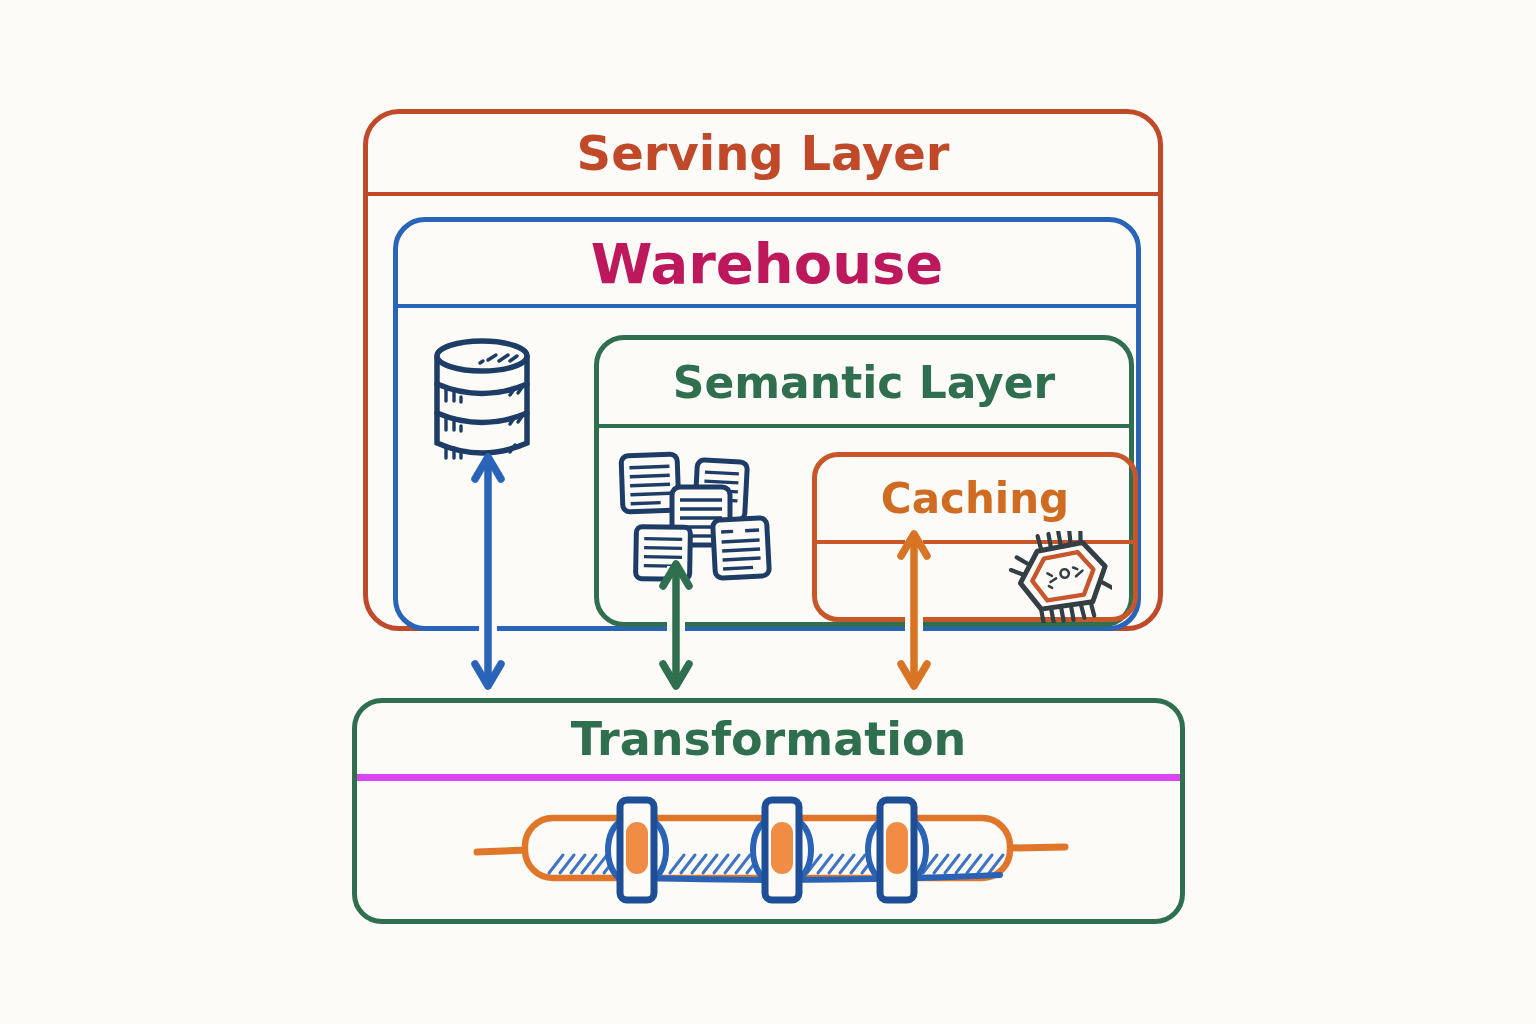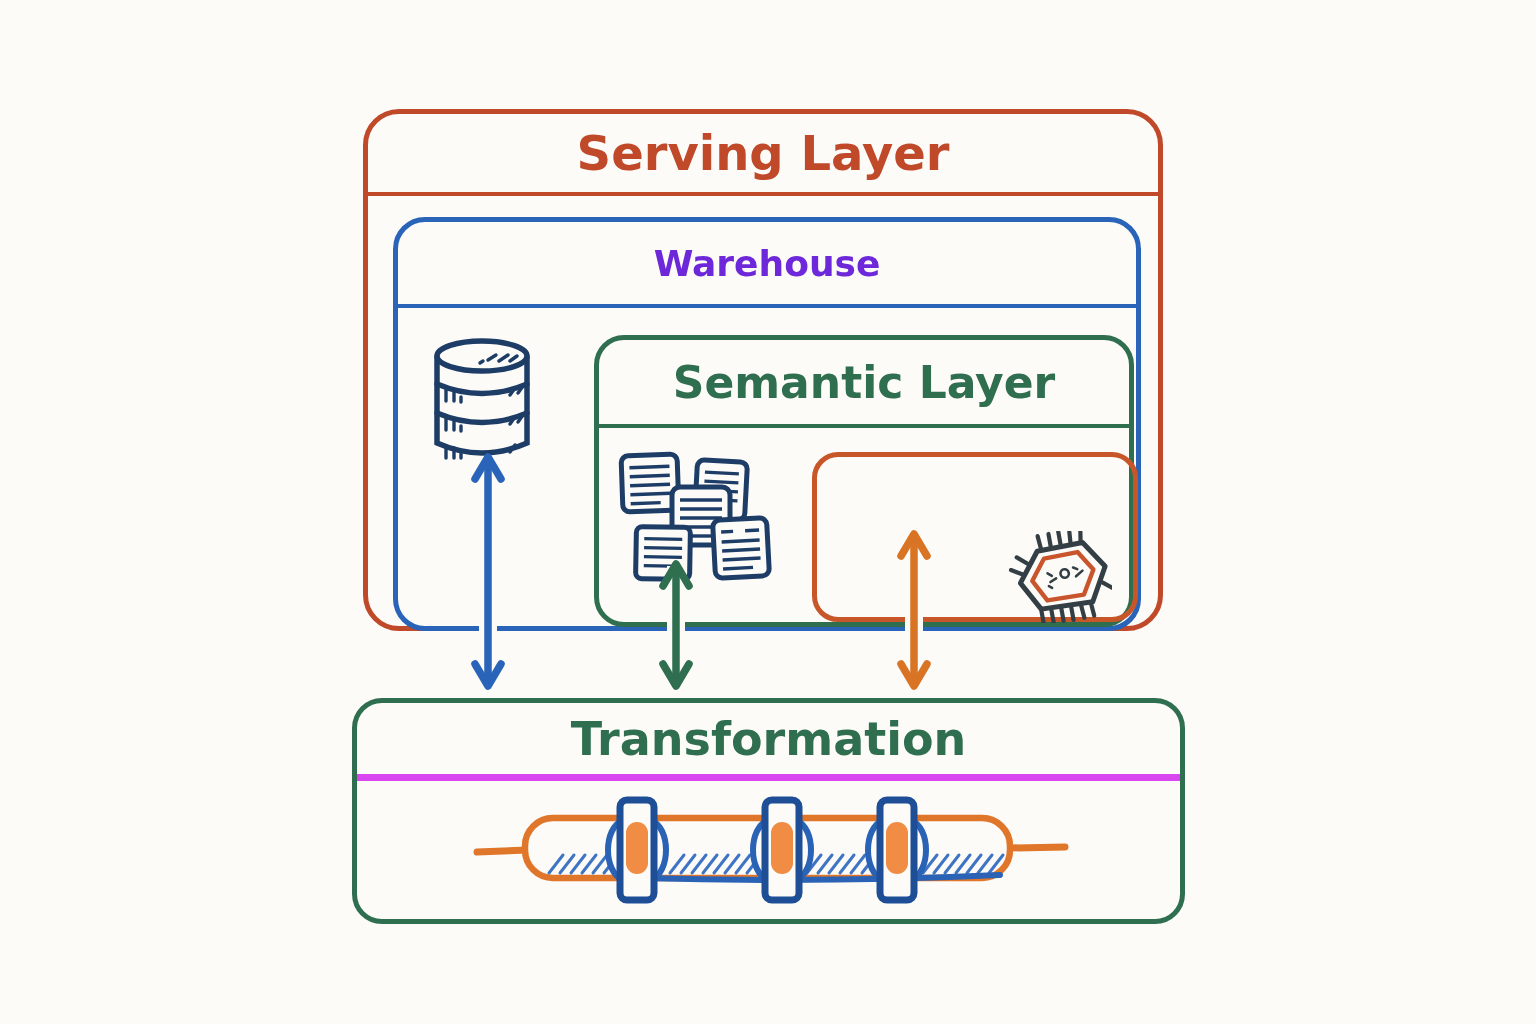--- a/index.html
+++ b/index.html
@@ -16,21 +16,21 @@
     display:flex;align-items:center;justify-content:center;
     font-weight:bold;letter-spacing:0px;white-space:nowrap;
   }
   
   .serving{left:363px;top:76px;width:800px;height:522px;
     border:5px solid #c0492a;border-radius:36px;margin-top:33px;}
   .serving>.hd{height:78px;border-bottom:4px solid #c0492a;color:#c0492a;font-size:48px;}
   
   .warehouse{left:25px;top:103px;width:748px;height:414px;
     border:5px solid #2a64b8;border-radius:32px;}
-  .warehouse>.hd{height:82px;border-bottom:4px solid #2a64b8;color:#6d28d9;font-size:36px;}
+  .warehouse>.hd{height:82px;border-bottom:4px solid #2a64b8;color:#be185d;font-size:56px;}
   
   .semantic{left:196px;top:113px;width:540px;height:292px;
     border:5px solid #2f6e4f;border-radius:30px;}
   .semantic>.hd{height:84px;border-bottom:4px solid #2f6e4f;color:#2f6e4f;font-size:44px;}
   
   .caching{left:213px;top:112px;width:326px;height:170px;
     border:5px solid #c75629;border-radius:26px;}
   .caching>.hd{height:83px;border-bottom:4px solid #c75629;color:#d06b22;font-size:42px;}
   
   .transformation{left:352px;top:698px;width:833px;height:226px;
@@ -138,20 +138,21 @@
                   <path d="M106,90 h38"></path>
                   <path d="M106,99 h38"></path>
                   <path d="M106,108 h38"></path>
                   <path d="M106,117 h30"></path>
                 </g>
             </g>
           </g>
         </svg>
 
         <div class="box caching">
+          <div class="hd">Caching</div>
 
           <svg id="chip-icon" class="icon" width="104" height="92" viewBox="0 0 104 92">
             <g transform="rotate(-6 52 46)">
               <g stroke="#333f44" stroke-width="4.2" stroke-linecap="round">
                 <path d="M36,16 L34,3"></path>
                   <path d="M46,15 L45,2"></path>
                   <path d="M56,14 L55,1"></path>
                   <path d="M66,14 L66,2"></path>
                   <path d="M76,15 L77,3"></path>
                 <path d="M30,78 L31,91"></path>

